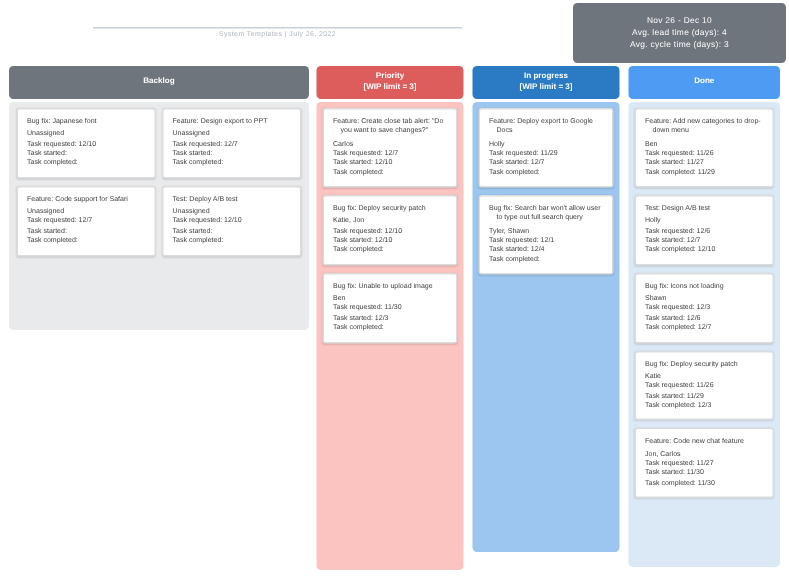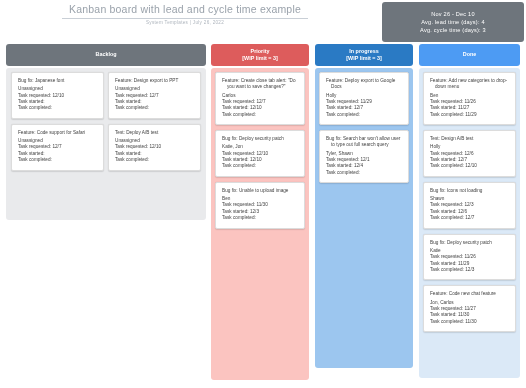--- a/index.html
+++ b/index.html
@@ -92,21 +92,20 @@
     padding-left:5px;
     text-indent:-5px;
   }
   .card-owner{font-size:4.7px;line-height:6.2px;color:#3f3f3f;}
   .card-line{font-size:4.7px;line-height:6.4px;color:#3f3f3f;}
 </style>
 </head>
 <body>
 
 <div class="header">
-  <div class="title">Kanban board with lead and cycle time example</div>
   <div class="title-rule"></div>
   <div class="subtitle">System Templates   |   July 26, 2022</div>
 </div>
 
 <div class="infobox">
   <div>Nov 26 - Dec 10</div>
   <div>Avg. lead time (days): 4</div>
   <div>Avg. cycle time (days): 3</div>
 </div>
 

